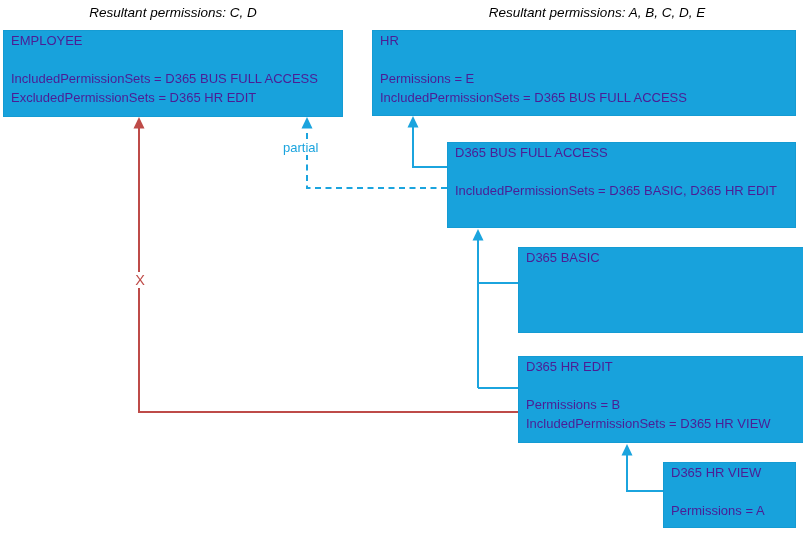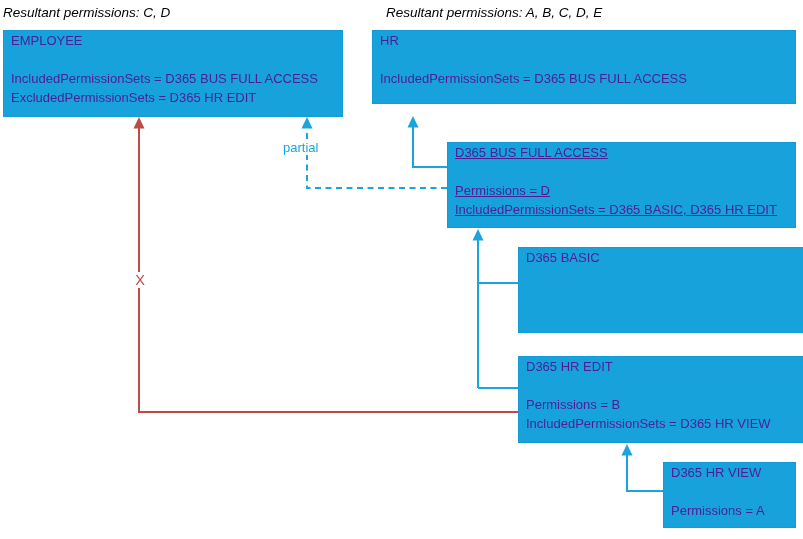--- a/index.html
+++ b/index.html
@@ -2,21 +2,21 @@
 <html style="--box-blue: #18A2DC; --box-border: #149BD3; --connector-blue: #1BA4DE; --connector-red: #BE4B48; --header-text: #000000;"><head>
 <meta charset="utf-8">
 <style>
   html,body { margin:0; padding:0; background:#ffffff; }
   .canvas {
     position:relative; width:803px; height:539px; background:#ffffff;
     font-family:"Liberation Sans", sans-serif; overflow:hidden;
   }
   .hdr {
     position:absolute; top:5px; font-style:italic; font-size:13.5px;
-    color:var(--header-text,#000); text-align:left; white-space:nowrap; z-index:2;
+    color:var(--header-text,#000); text-align:center; white-space:nowrap; z-index:2;
   }
   .pbox {
     position:absolute; background:var(--box-blue,#18A2DC); color:#4c1d95;
     font-size:13px; line-height:19px; padding:0 7px; box-sizing:border-box;
     z-index:1; border:1px solid var(--box-border,#149BD3);
   }
   .pbox .bl { height:19px; white-space:nowrap; overflow:hidden; }
   svg.connectors { position:absolute; left:0; top:0; z-index:0; }
   .conn-blue { stroke:var(--connector-blue,#1BA4DE); stroke-width:2; fill:none; }
   .conn-dash { stroke-dasharray:6 4.5; }
@@ -57,30 +57,30 @@
     <polygon class="arrow-red" points="139,117 133.5,128.5 144.5,128.5"></polygon>
   </svg>
 
   <div class="pbox" style="left:3px; top:30px; width:340px; height:87px;">
     <div class="bl">EMPLOYEE</div>
     <div class="bl"></div>
     <div class="bl">IncludedPermissionSets = D365 BUS FULL ACCESS</div>
     <div class="bl">ExcludedPermissionSets = D365 HR EDIT</div>
   </div>
 
-  <div class="pbox" style="left:372px; top:30px; width:424px; height:74px;">
+  <div class="pbox" style="left:372px; top:30px; width:424px; height:86px;">
     <div class="bl">HR</div>
     <div class="bl"></div>
+    <div class="bl">Permissions = E</div>
     <div class="bl">IncludedPermissionSets = D365 BUS FULL ACCESS</div>
   </div>
 
-  <div class="pbox" style="left:447px; top:142px; width:349px; height:86px;text-decoration:underline;">
+  <div class="pbox" style="left:447px; top:142px; width:349px; height:86px;">
     <div class="bl">D365 BUS FULL ACCESS</div>
     <div class="bl"></div>
-    <div class="bl">Permissions = D</div>
     <div class="bl">IncludedPermissionSets = D365 BASIC, D365 HR EDIT</div>
   </div>
 
   <div class="pbox" style="left:518px; top:247px; width:302px; height:86px;">
     <div class="bl">D365 BASIC</div>
     <div class="bl"></div>
   </div>
 
   <div class="pbox" style="left:518px; top:356px; width:298px; height:87px;">
     <div class="bl">D365 HR EDIT</div>

